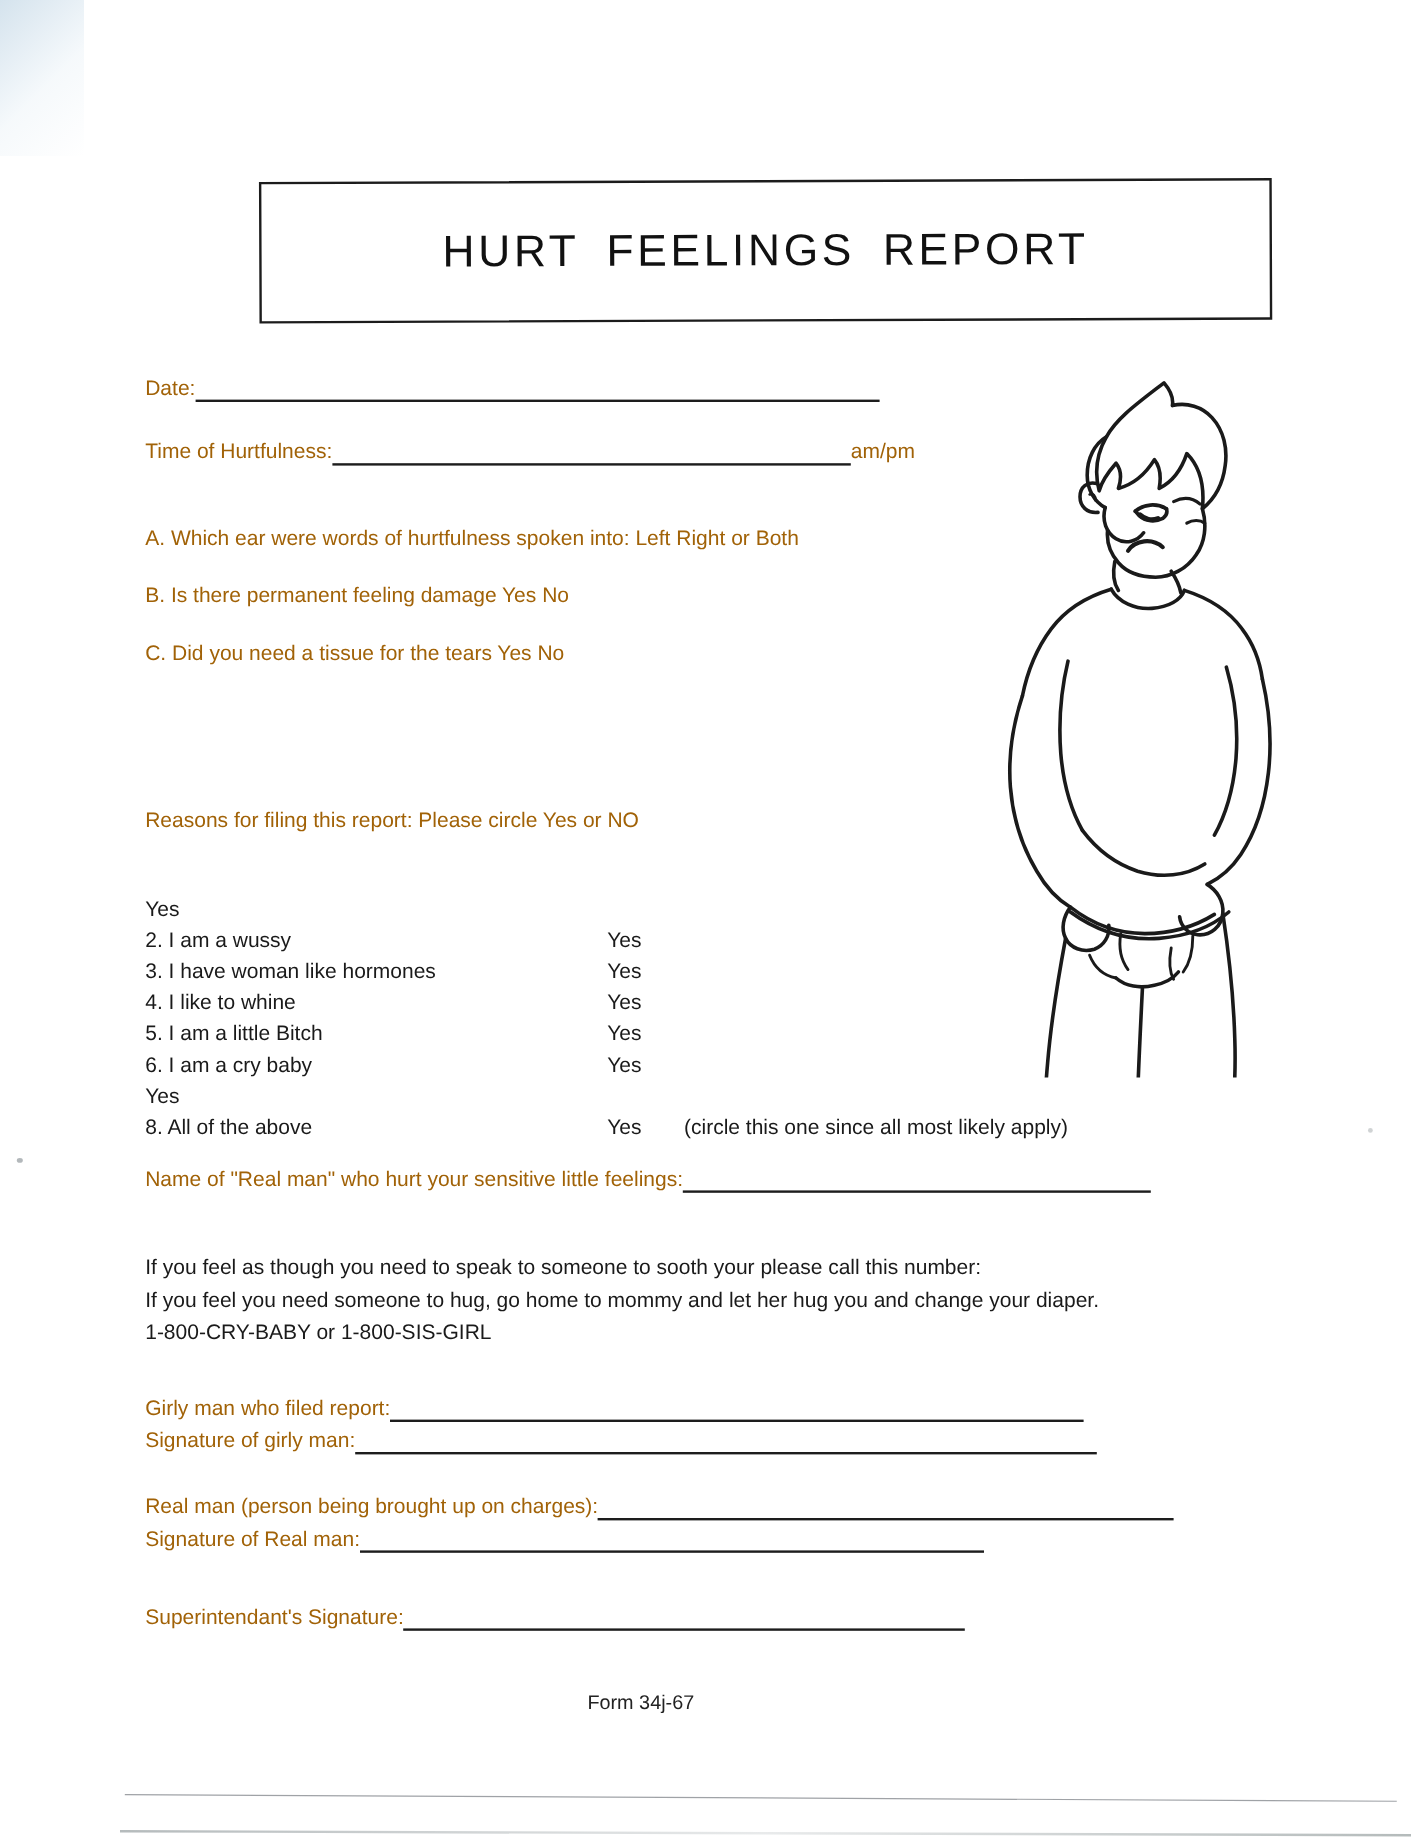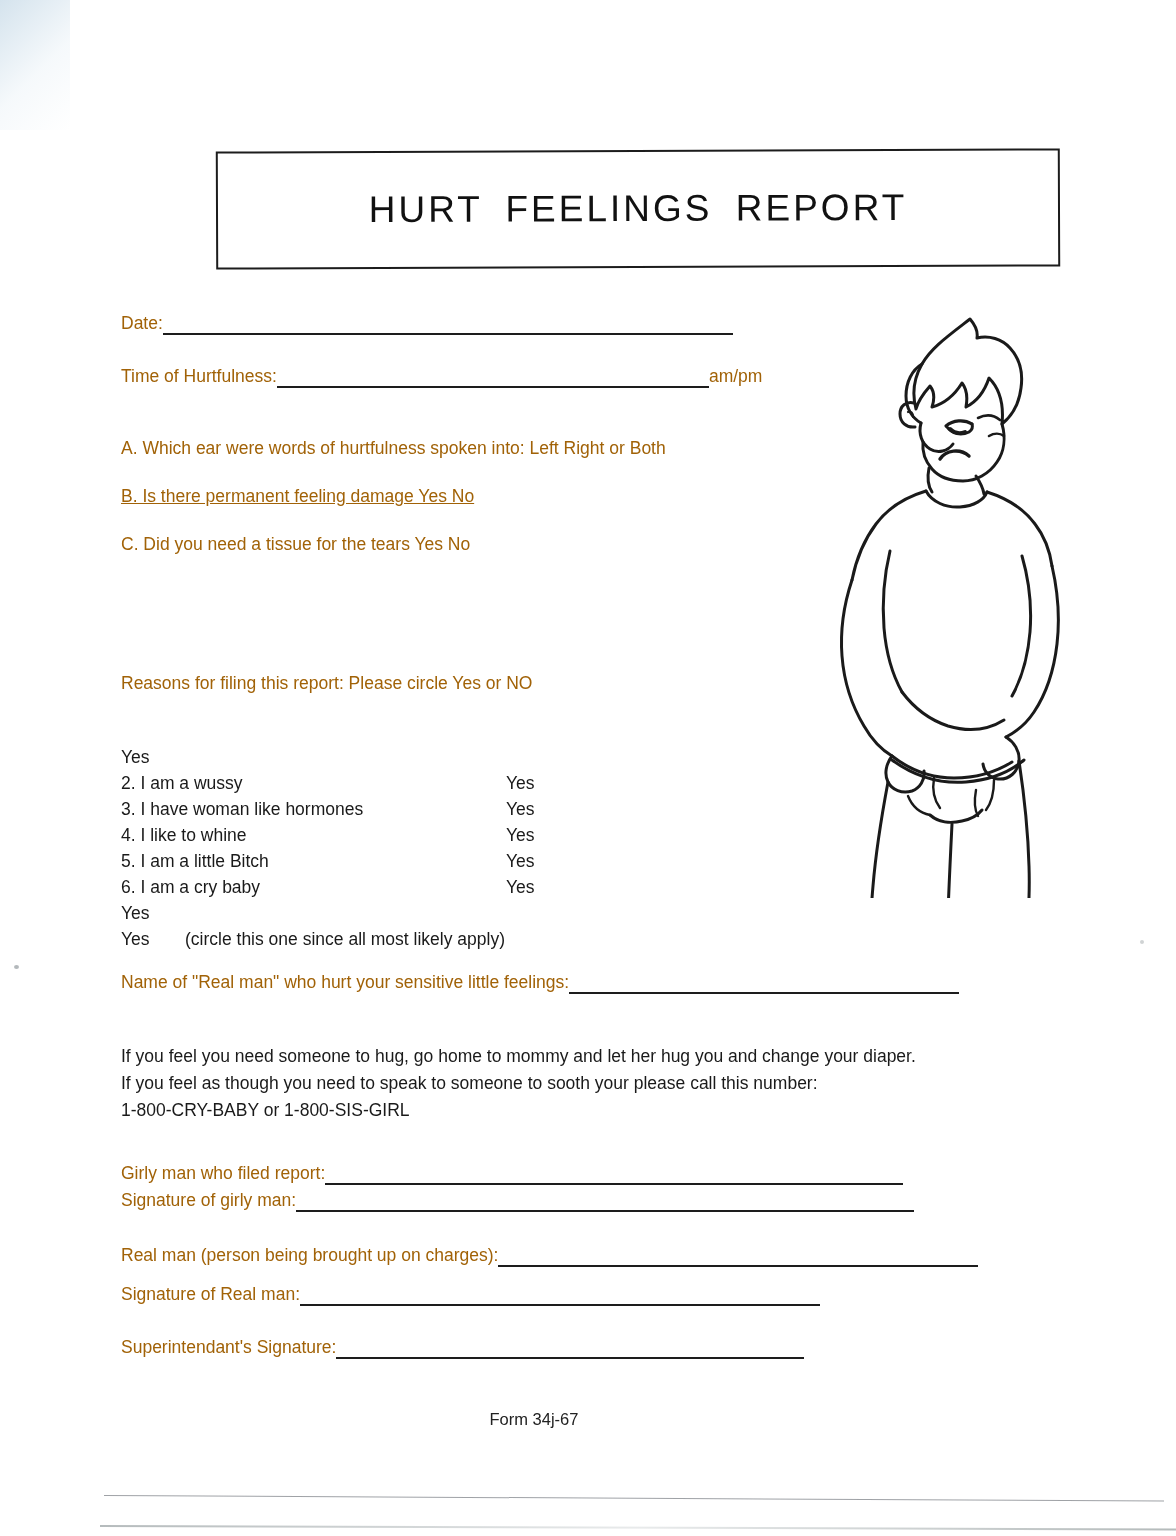--- a/index.html
+++ b/index.html
@@ -150,21 +150,21 @@
 
 <div class="row" style="left:121px; top:313px;">
   <span>Date:</span><span class="fieldline" style="width:570px;"></span>
 </div>
 
 <div class="row" style="left:121px; top:366px;">
   <span>Time of Hurtfulness:</span><span class="fieldline" style="width:432px;"></span><span>am/pm</span>
 </div>
 
 <div class="row" style="left:121px; top:438px;">A. Which ear were words of hurtfulness spoken into: Left Right or Both</div>
-<div class="row" style="left:121px; top:486px;text-decoration:underline;">B. Is there permanent feeling damage  Yes  No</div>
+<div class="row" style="left:121px; top:486px;">B. Is there permanent feeling damage  Yes  No</div>
 <div class="row" style="left:121px; top:534px;">C. Did you need a tissue for the tears  Yes  No</div>
 
 <div class="row" style="left:121px; top:673px;">Reasons for filing this report: Please circle  Yes or  NO</div>
 
 <div id="reasons-list">
   <div class="reason-row">
     <span class="reason-yes">Yes</span>
     <span class="reason-note"></span>
   </div>
   <div class="reason-row">
@@ -190,46 +190,47 @@
   <div class="reason-row">
     <span class="reason-label">6. I am a cry baby</span>
     <span class="reason-yes">Yes</span>
     <span class="reason-note"></span>
   </div>
   <div class="reason-row">
     <span class="reason-yes">Yes</span>
     <span class="reason-note"></span>
   </div>
   <div class="reason-row">
+    <span class="reason-label">8. All of the above</span>
     <span class="reason-yes">Yes</span>
     <span class="reason-note">(circle this one since all most likely apply)</span>
   </div>
 </div>
 
 <div class="row" style="left:121px; top:972px;">
   <span>Name of "Real man" who hurt your sensitive little feelings:</span><span class="fieldline" style="width:390px;"></span>
 </div>
 
 <div id="advice-block">
+  <div>If you feel as though you need to speak to someone to sooth your please call this number:</div>
   <div>If you feel you need someone to hug, go home to mommy and let her hug you and change your diaper.</div>
-  <div>If you feel as though you need to speak to someone to sooth your please call this number:</div>
   <div>1-800-CRY-BABY or 1-800-SIS-GIRL</div>
 </div>
 
 <div class="row" style="left:121px; top:1163px;">
   <span>Girly man who filed report:</span><span class="fieldline" style="width:578px;"></span>
 </div>
 <div class="row" style="left:121px; top:1190px;">
   <span>Signature of girly man:</span><span class="fieldline" style="width:618px;"></span>
 </div>
 
 <div class="row" style="left:121px; top:1245px;">
   <span>Real man (person being brought up on charges):</span><span class="fieldline" style="width:480px;"></span>
 </div>
-<div class="row" style="left:121px; top:1272px;margin-top:12px;">
+<div class="row" style="left:121px; top:1272px;">
   <span>Signature of Real man:</span><span class="fieldline" style="width:520px;"></span>
 </div>
 
 <div class="row" style="left:121px; top:1337px;">
   <span>Superintendant's Signature:</span><span class="fieldline" style="width:468px;"></span>
 </div>
 
 <div id="form-number">Form 34j-67</div>
 
 <div id="sad-boy-figure">

